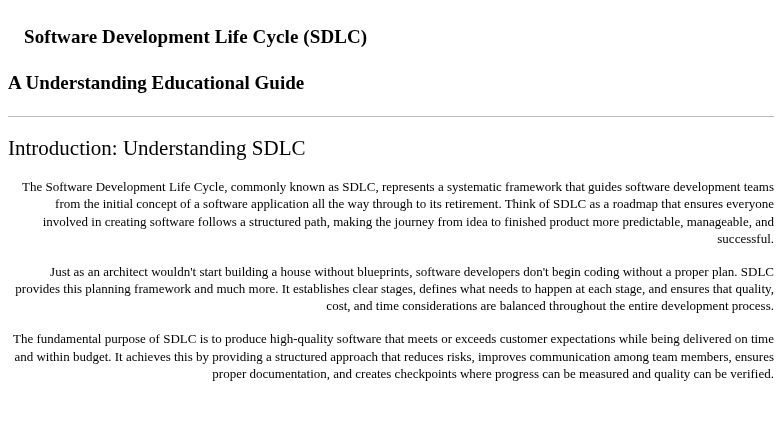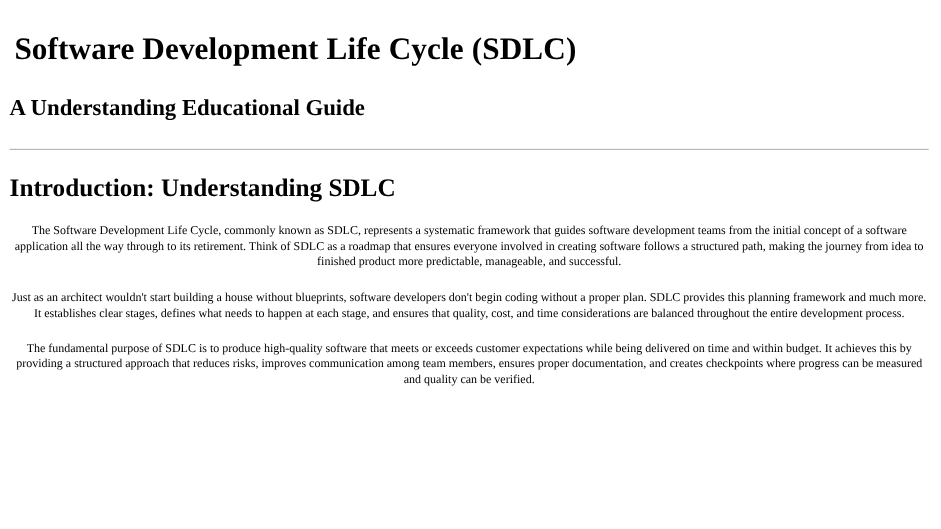--- a/index.html
+++ b/index.html
@@ -12,49 +12,49 @@
     height: 441px;
     overflow: hidden;
     font-family: "Liberation Serif", "DejaVu Serif", serif;
     color: #000000;
   }
   .page {
     padding: 26px 10px 0 8px;
     box-sizing: border-box;
   }
   .doc-title {
-    font-size: 26px;
+    font-size: 19px;
     font-weight: bold;
     line-height: 1.12;
-    margin: 0 0 0 4px;
+    margin: 0 0 0 16px;
     letter-spacing: 0.1px;
   }
   .doc-subtitle {
     font-size: 19px;
     font-weight: bold;
     line-height: 1.1;
     margin: 26px 0 0 0;
   }
   .rule {
     border: 0;
     border-top: 1px solid #b8b8b8;
     margin: 22px 0 0 0;
     height: 0;
   }
   .section-heading {
     font-size: 21px;
-    font-weight: bold;
+    font-weight: normal;
     line-height: 1.1;
     margin: 20px 0 0 0;
   }
   .para {
-    font-size: 10px;
+    font-size: 13px;
     line-height: 1.32;
     margin: 16px 0 0 0;
-    text-align: center;
+    text-align: right;
   }
   .para:first-of-type {
     margin-top: 18px;
   }
 </style>
 </head>
 <body>
 
 <div class="page">
 

